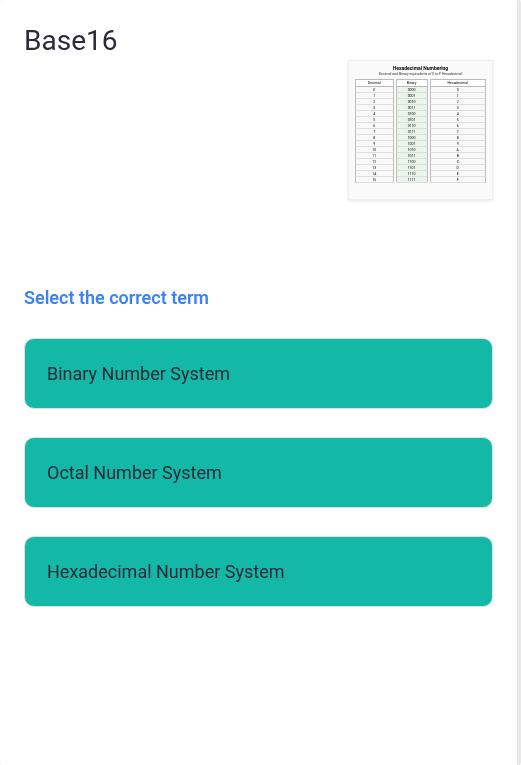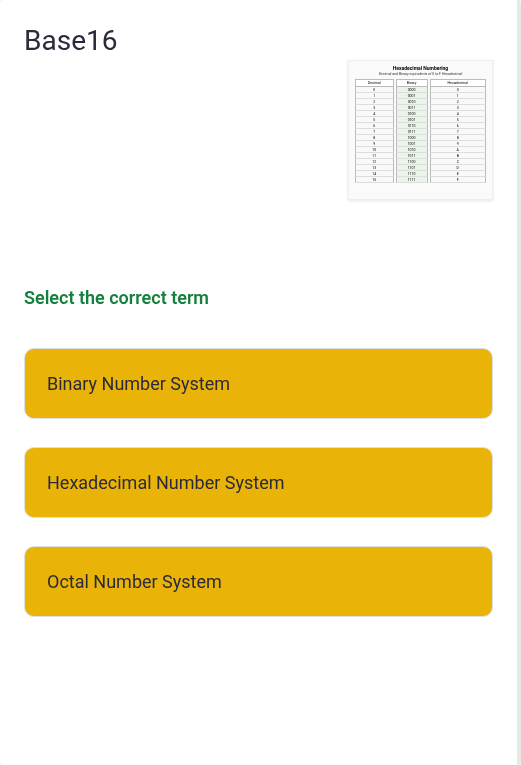--- a/index.html
+++ b/index.html
@@ -66,37 +66,37 @@
       border-bottom: 1px solid #ddd;
       padding: 0.5px;
       background: #f9f9f9;
     }
     .ref-table td.bin {
       background: #e8f5e8;
     }
     .prompt-text {
       font-size: 18px;
       font-weight: 600;
-      color: #15803d;
+      color: #3b82f6;
       margin-top: 230px;
-      margin-bottom: 40px;
+      margin-bottom: 30px;
     }
     .options {
       display: flex;
       flex-direction: column;
       gap: 28px;
     }
     .option {
       border: 1px solid #e0e0e0;
       border-radius: 10px;
       padding: 24px 22px;
       font-size: 18px;
       color: #2a2a3a;
       cursor: pointer;
-      background: #eab308;
+      background: #14b8a6;
       font-weight: 400;
     }
   </style>
 </head>
 <body>
 
 <div class="container">
   <h1 class="question-title">Base16</h1>
 
   <div class="reference-image">
@@ -195,19 +195,19 @@
     </table>
   </div>
 
   <div class="prompt-text">Select the correct term</div>
 
   <div class="options">
     <div class="option">
       <span>Binary Number System</span>
     </div>
     <div class="option">
-      <span>Hexadecimal Number System</span>
+      <span>Octal Number System</span>
     </div>
     <div class="option">
-      <span>Octal Number System</span>
+      <span>Hexadecimal Number System</span>
     </div>
   </div>
 </div>
 
 </body></html>

